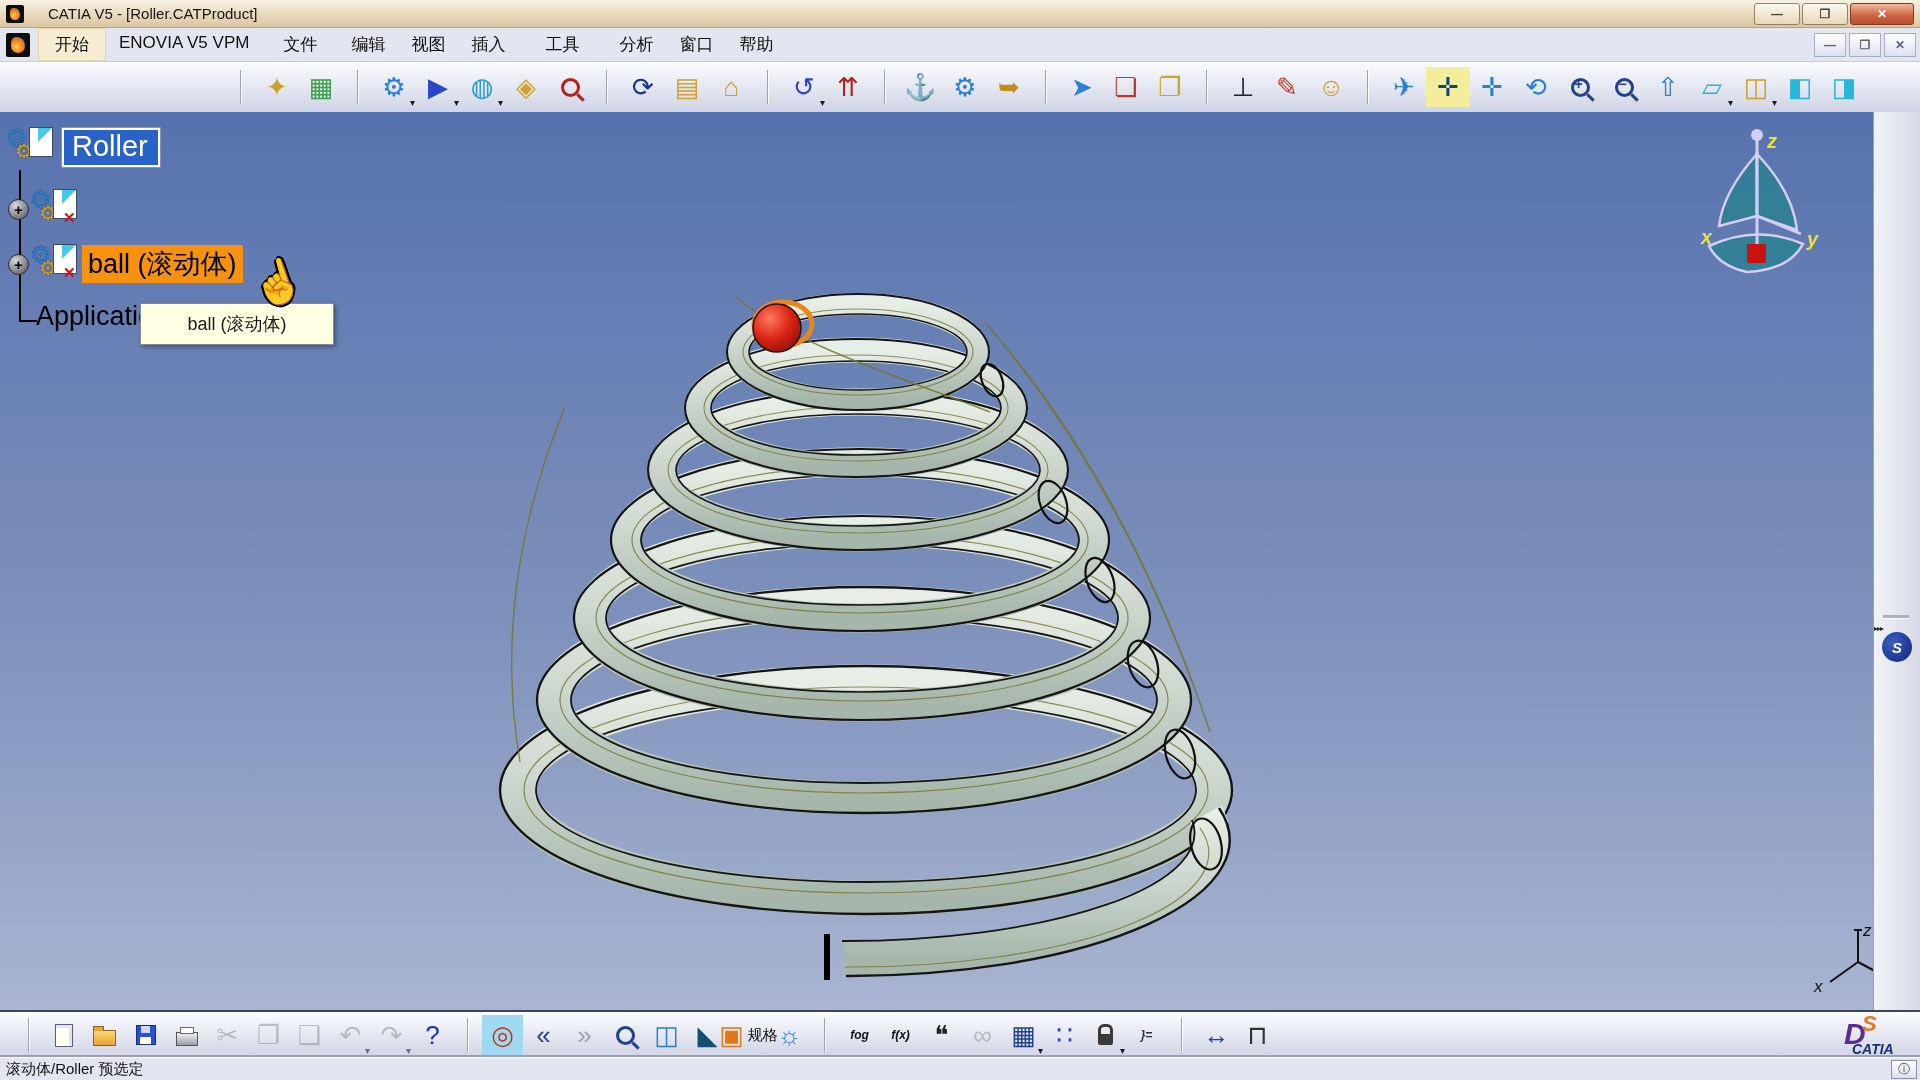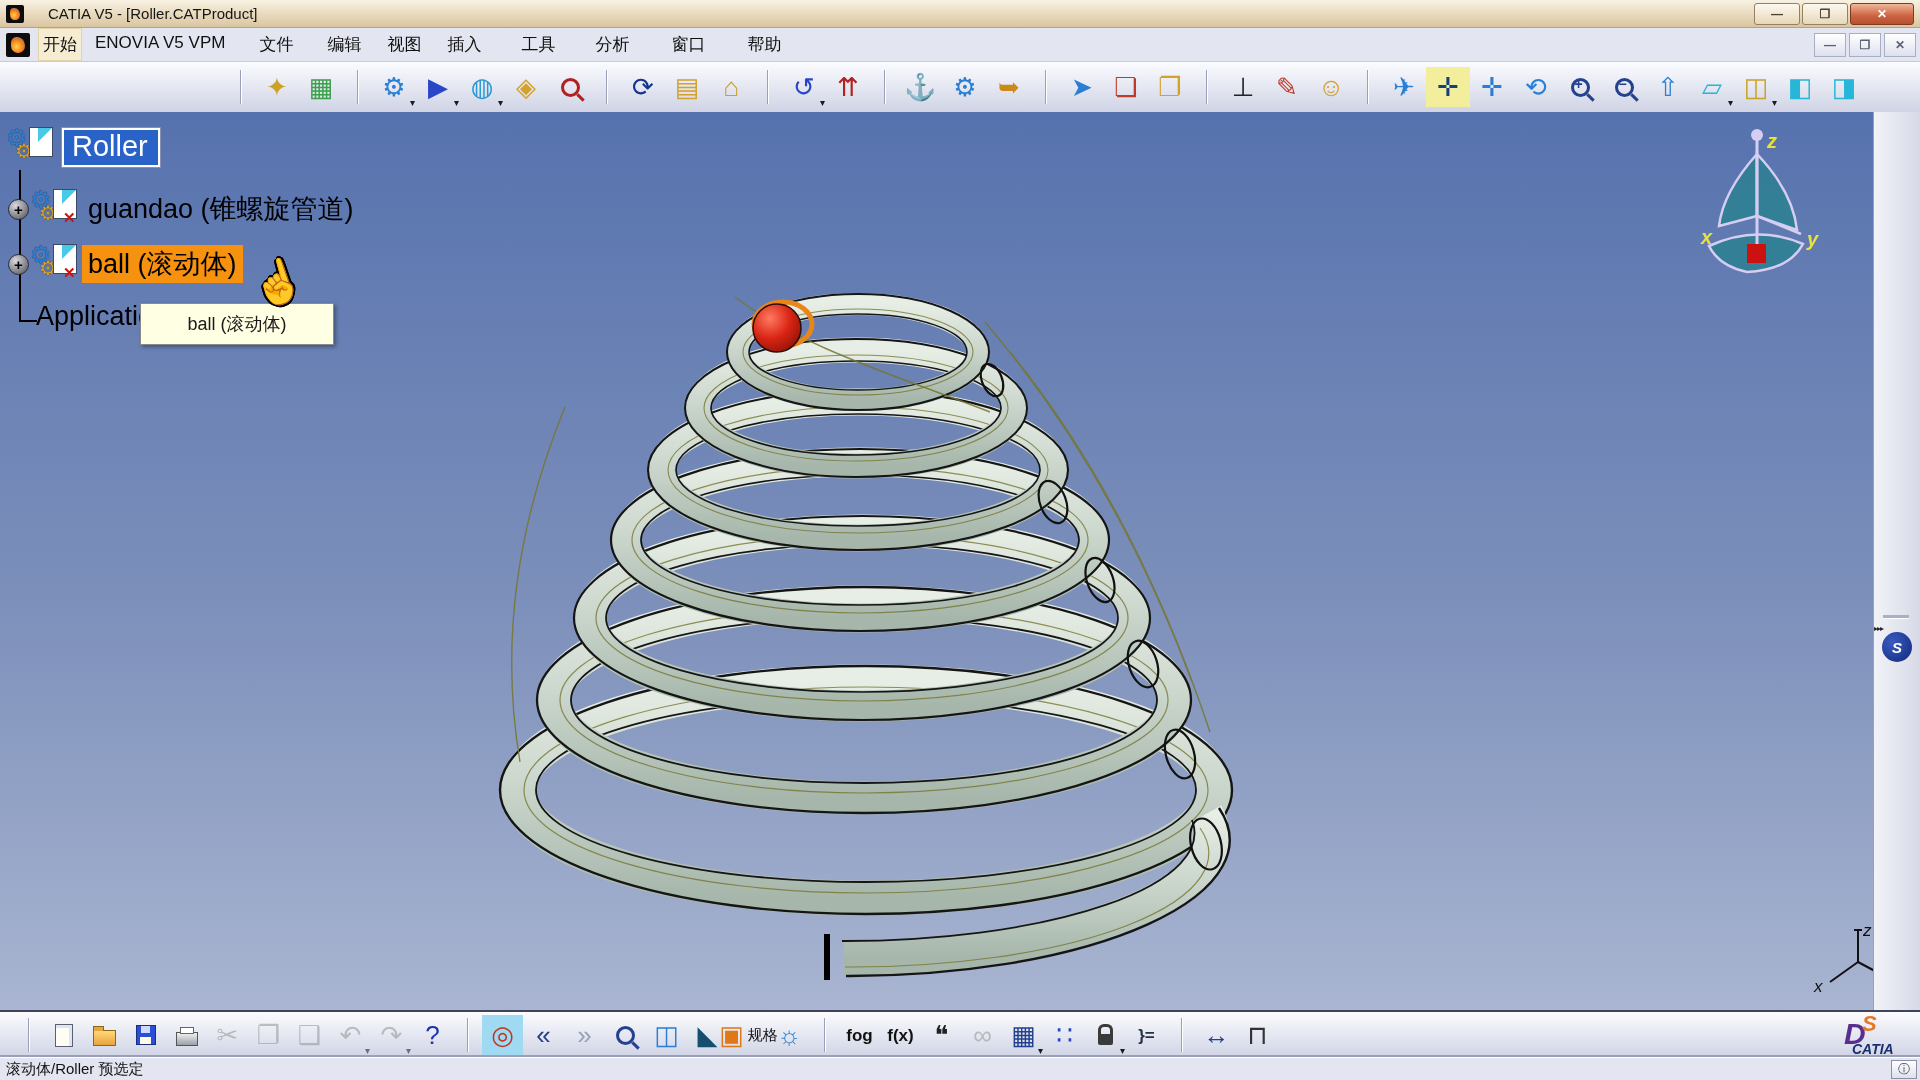--- a/index.html
+++ b/index.html
@@ -18,35 +18,35 @@
         background:linear-gradient(#fdf9ef,#e6d8ba);display:flex;align-items:center;justify-content:center;
         font-size:12px;color:#4a4333;font-weight:bold}
   .wbtn.close{width:62px;background:linear-gradient(#f2b89c,#cb6240 60%,#b84f30);color:#fff;border-color:#7e3a22}
 
   
   .menubar{height:33px;background:#e3e6f0;border-bottom:1px solid #c6cadb;display:flex;align-items:center;padding:0 4px}
   .menu-app-icon{width:24px;height:24px;background:#0c0c0c;border-radius:2px;position:relative;margin:0 8px 0 2px}
   .menu-app-icon::after{content:"";position:absolute;left:5px;top:4px;width:14px;height:16px;
         background:radial-gradient(circle at 40% 60%,#ffd24a,#f07818 55%,#3a76d8);border-radius:40% 60% 50% 50%}
   .menu-item{font-size:17px;color:#141414;padding:5px 13px;white-space:nowrap}
-  .menu-item.hl{background:#f6ecd2;border:1px solid #e4d4ac;padding:4px 4px}
+  .menu-item.hl{background:#f6ecd2;border:1px solid #e4d4ac;padding:4px 16px}
   .mdi-controls{margin-left:auto;display:flex}
   .wc{width:30px;height:22px;border:1px solid #a8aec4;margin-left:3px;background:linear-gradient(#ffffff,#dde1ef);
       display:flex;align-items:center;justify-content:center;font-size:12px;color:#5a6176;font-weight:bold}
 
   
   .toolbar-top{height:50px;background:linear-gradient(#fbfcff,#cfd3e4);display:flex;align-items:center;
                padding-left:226px;border-bottom:2px solid #40445a}
   .toolbar-bottom{position:absolute;left:0;right:0;bottom:22px;height:46px;
                background:linear-gradient(#fbfcff,#cfd3e4);border-top:2px solid #40445a;
                display:flex;align-items:center;padding-left:14px}
   .tb-btn{width:44px;height:40px;display:flex;align-items:center;justify-content:center;position:relative;flex:0 0 auto}
   .toolbar-bottom .tb-btn{width:41px}
   .glyph{font-size:26px;line-height:1}
-  .glyph.txt{font-size:17px;font-weight:bold;}
+  .glyph.txt{font-size:12px;font-weight:bold;font-style:italic}
   .dd{position:absolute;bottom:-1px;right:1px;font-size:10px;color:#1a1a1a}
   .tb-sep{width:1px;height:34px;background:#9aa0b8;box-shadow:1px 0 0 #ffffff;margin:0 14px;flex:0 0 auto}
   .disabled{filter:grayscale(1);opacity:.55}
   .item-label{font-size:15px;color:#111;margin-left:4px;white-space:nowrap}
 
   
   .shape{display:inline-block;position:relative}
   .shape-page{width:16px;height:21px;background:#fffef5;border:1px solid #5a6070;box-shadow:inset -3px 3px 0 #dfe6f2}
   .shape-folder{width:21px;height:14px;background:linear-gradient(#ffd977,#e8a33d);border:1px solid #8a6a1a;margin-top:5px}
   .shape-folder::before{content:"";position:absolute;top:-5px;left:-1px;width:9px;height:4px;background:#e8a33d;border:1px solid #8a6a1a;border-bottom:none}
@@ -140,21 +140,21 @@
   <span class="menu-app-icon"></span>
   <span style="display:flex">
       <span class="menu-item hl"><span class="item-label" style="margin:0;font-size:inherit">开始</span></span>
       <span class="menu-item"><span class="item-label" style="margin:0;font-size:inherit">ENOVIA V5 VPM</span></span>
       <span class="menu-item"><span class="item-label" style="margin:8px;font-size:inherit">文件</span></span>
       <span class="menu-item"><span class="item-label" style="margin:0;font-size:inherit">编辑</span></span>
       <span class="menu-item"><span class="item-label" style="margin:0;font-size:inherit">视图</span></span>
       <span class="menu-item"><span class="item-label" style="margin:0;font-size:inherit">插入</span></span>
       <span class="menu-item"><span class="item-label" style="margin:14px;font-size:inherit">工具</span></span>
       <span class="menu-item"><span class="item-label" style="margin:0;font-size:inherit">分析</span></span>
-      <span class="menu-item"><span class="item-label" style="margin:16px;font-size:inherit">窗口</span></span>
+      <span class="menu-item"><span class="item-label" style="margin:0;font-size:inherit">窗口</span></span>
       <span class="menu-item"><span class="item-label" style="margin:0;font-size:inherit">帮助</span></span>
     </span>
   <span class="mdi-controls">
       <span class="wc">
         <span class="glyph" style="font-size:12px">—</span>
       </span>
       <span class="wc">
         <span class="glyph" style="font-size:12px">❐</span>
       </span>
       <span class="wc">
@@ -411,21 +411,20 @@
   </div>
 
   <div class="tree-row" style="left:8px;top:76px">
     <span class="expander">+</span>
     <span class="icon-cluster">
       <span class="gear1">⚙</span>
       <span class="gear2">⚙</span>
       <span class="doc"></span>
       <span class="inst">✕</span>
     </span>
-    <span class="item-label-tree">guandao (锥螺旋管道)</span>
   </div>
 
   <div class="tree-row" style="left:8px;top:131px">
     <span class="expander">+</span>
     <span class="icon-cluster">
       <span class="gear1">⚙</span>
       <span class="gear2">⚙</span>
       <span class="doc"></span>
       <span class="inst">✕</span>
     </span>

